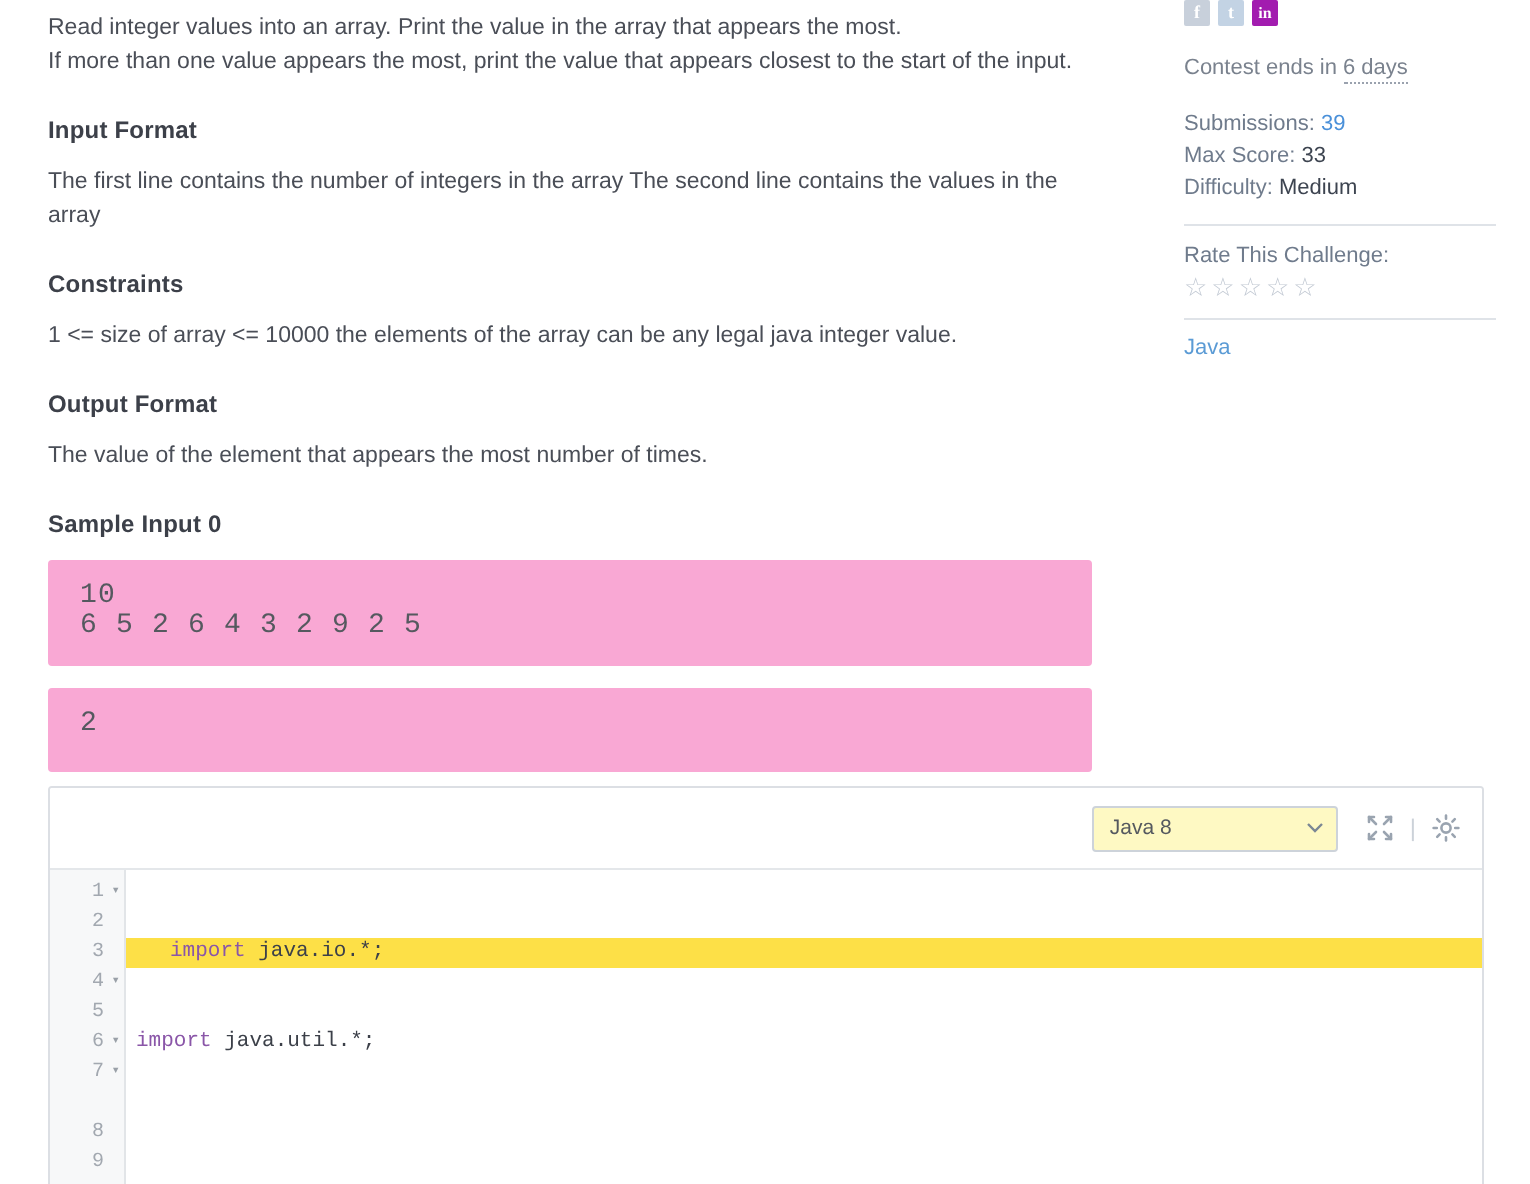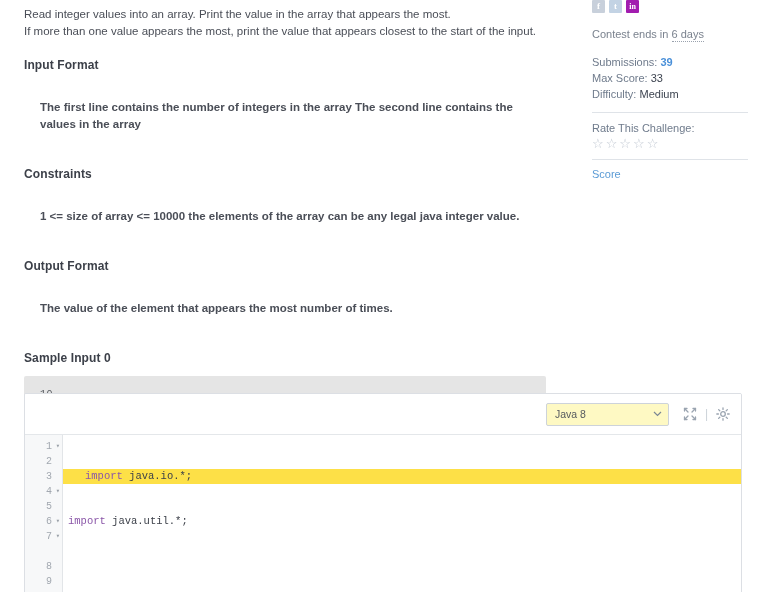--- a/index.html
+++ b/index.html
@@ -46,32 +46,31 @@
     margin: 0;
     padding-top: 18px;
     padding-bottom: 0;
     letter-spacing: .1px;
   }
 
   .sec-body {
     font-size: 11.5px;
     line-height: 17px;
     color: #4a4e57;
-    margin: 16px;
+    margin: 0;
     padding-top: 11px;
-    font-weight: bold;
   }
 
   .codeblock {
-    background: #e5e5e5;
+    background: #f9a8d4;
     border-radius: 2px;
     margin-top: 11px;
     padding: 11px 16px 12px 16px;
     font-family: "Liberation Mono", monospace;
-    font-size: 10px;
+    font-size: 14px;
     line-height: 15px;
     color: #55595f;
     white-space: pre;
     letter-spacing: .6px;
   }
   .codeblock.single { padding-bottom: 16px; }
 
   
   .sidebar {
     position: absolute;
@@ -115,21 +114,21 @@
   .stats {
     padding-top: 14px;
     padding-bottom: 10px;
   }
   .stat {
     font-size: 11px;
     line-height: 16px;
     color: #6f7b8c;
   }
   .stat .val { color: #3d4450; }
-  .stat .val-link { color: #4a90d9; font-weight: bold; }
+  .stat .val-link { color: #4a90d9; }
 
   .divider {
     border: none;
     border-top: 1px solid #dfe3e8;
     margin: 0;
     width: 156px;
   }
 
   .rate-block { padding-top: 9px; padding-bottom: 8px; }
   .rate-label {
@@ -314,21 +313,21 @@
         <span class="star">☆</span>
         <span class="star">☆</span>
         <span class="star">☆</span>
         <span class="star">☆</span>
         <span class="star">☆</span>
       </div>
     </div>
 
     <hr class="divider">
 
-    <a class="more-link" href="#">Score</a>
+    <a class="more-link" href="#">Java</a>
   </div>
 
   <div class="editor">
 
     <div class="editor-toolbar">
       <div class="lang-select">
         <span>Java 8</span>
         <span class="chev">
           <svg width="9" height="6" viewBox="0 0 9 6">
             <path d="M1 1 L4.5 4.5 L8 1" stroke="#7b8794" stroke-width="1.2" fill="none"></path>

